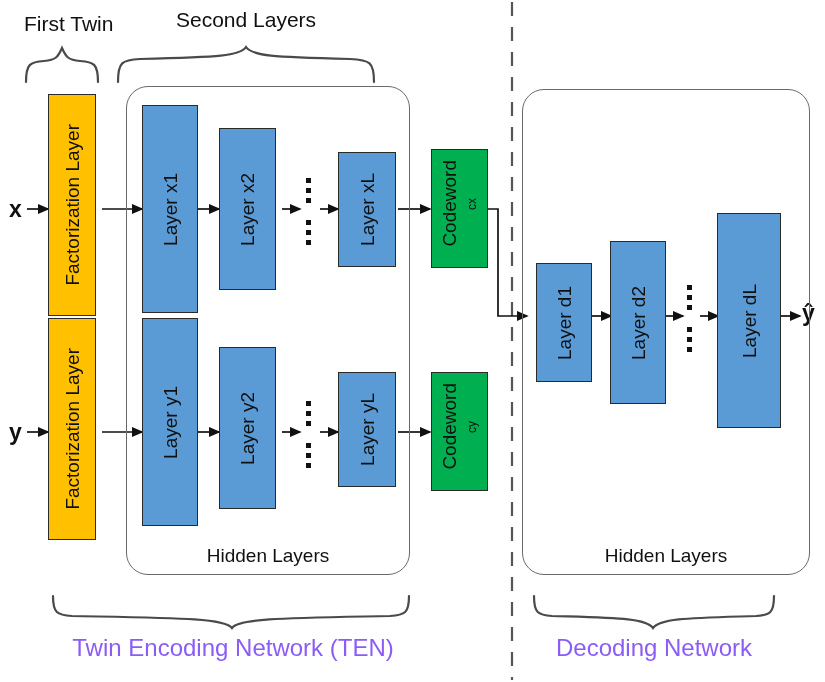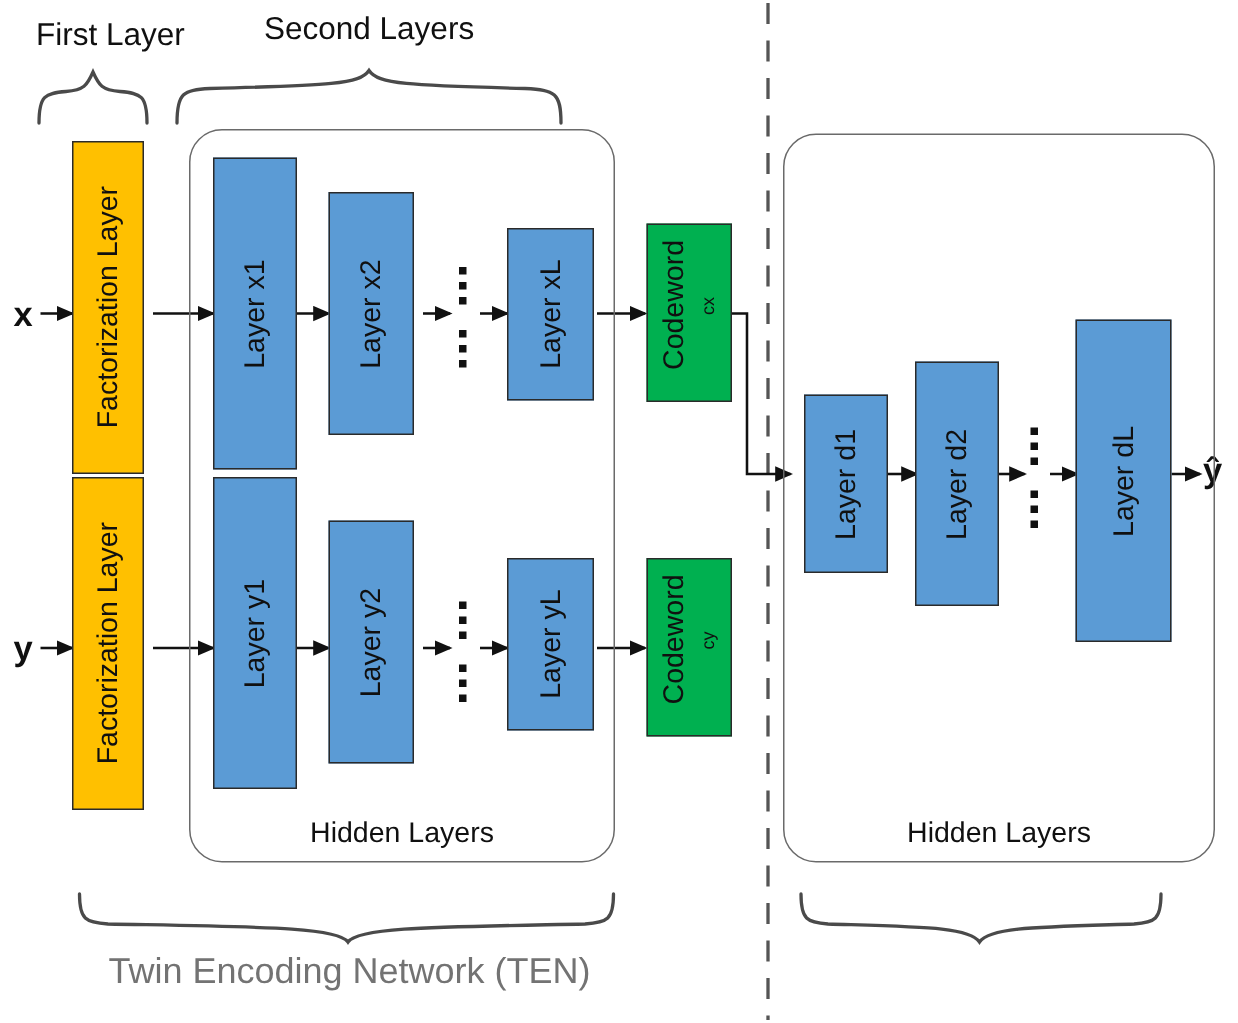--- a/index.html
+++ b/index.html
@@ -61,21 +61,21 @@
   }
   .stage-label {
     position: absolute;
     font-size: 21px;
     color: #101010;
     white-space: nowrap;
   }
   .bottom-label {
     position: absolute;
     font-size: 24px;
-    color: #737373;
+    color: #8b5cf6;
     white-space: nowrap;
     text-align: center;
   }
   .io-label {
     position: absolute;
     font-size: 23px;
     color: #101010;
     font-weight: 600;
     white-space: nowrap;
   }
@@ -136,21 +136,21 @@
     <line x1="398" y1="432" x2="430" y2="432" stroke="#111" stroke-width="1.7" marker-end="url(#arrowhead)"></line>
 
     <path d="M488,209 L498,209 L498,316 L527,316" fill="none" stroke="#111" stroke-width="1.7" marker-end="url(#arrowhead)"></path>
 
     <line x1="592" y1="316" x2="611" y2="316" stroke="#111" stroke-width="1.7" marker-end="url(#arrowhead)"></line>
     <line x1="665" y1="316" x2="683" y2="316" stroke="#111" stroke-width="1.7" marker-end="url(#arrowhead)"></line>
     <line x1="700" y1="316" x2="718" y2="316" stroke="#111" stroke-width="1.7" marker-end="url(#arrowhead)"></line>
     <line x1="781" y1="316" x2="800" y2="316" stroke="#111" stroke-width="1.7" marker-end="url(#arrowhead)"></line>
   </svg>
 
-  <div class="stage-label" style="left:24px; top:12px;">First Layer</div>
+  <div class="stage-label" style="left:24px; top:12px;">First Twin</div>
   <div class="stage-label" style="left:176px; top:8px;">Second Layers</div>
 
   <div class="io-label" style="left:9px; top:196px;">x</div>
   <div class="io-label" style="left:9px; top:419px;">y</div>
   <div class="io-label" style="left:802px; top:300px;">ŷ</div>
 
   <div class="rounded-group" style="left:126px; top:86px; width:284px; height:489px;"></div>
   <div class="group-caption" style="left:126px; top:545px; width:284px;">Hidden Layers</div>
 
   <div class="box box-orange" style="left:48px; top:94px; width:48px; height:222px;">
@@ -227,14 +227,15 @@
   <div>
     <div class="dot" style="left:687px; top:285px;"></div>
     <div class="dot" style="left:687px; top:295px;"></div>
     <div class="dot" style="left:687px; top:305px;"></div>
     <div class="dot" style="left:687px; top:327px;"></div>
     <div class="dot" style="left:687px; top:337px;"></div>
     <div class="dot" style="left:687px; top:347px;"></div>
   </div>
 
   <div class="bottom-label" style="left:33px; top:634px; width:400px;">Twin Encoding Network (TEN)</div>
+  <div class="bottom-label" style="left:524px; top:634px; width:260px;">Decoding Network</div>
 
 </div>
 
 </body></html>

